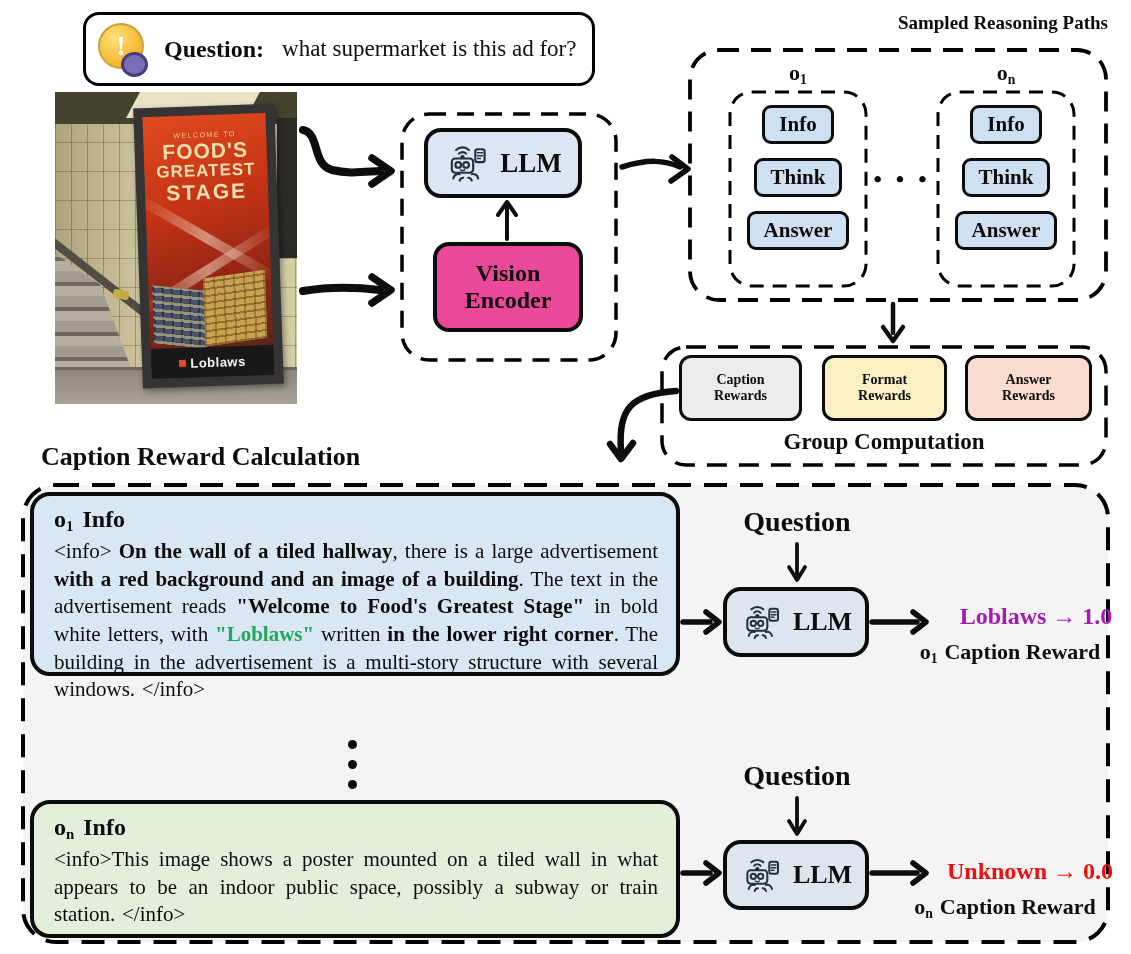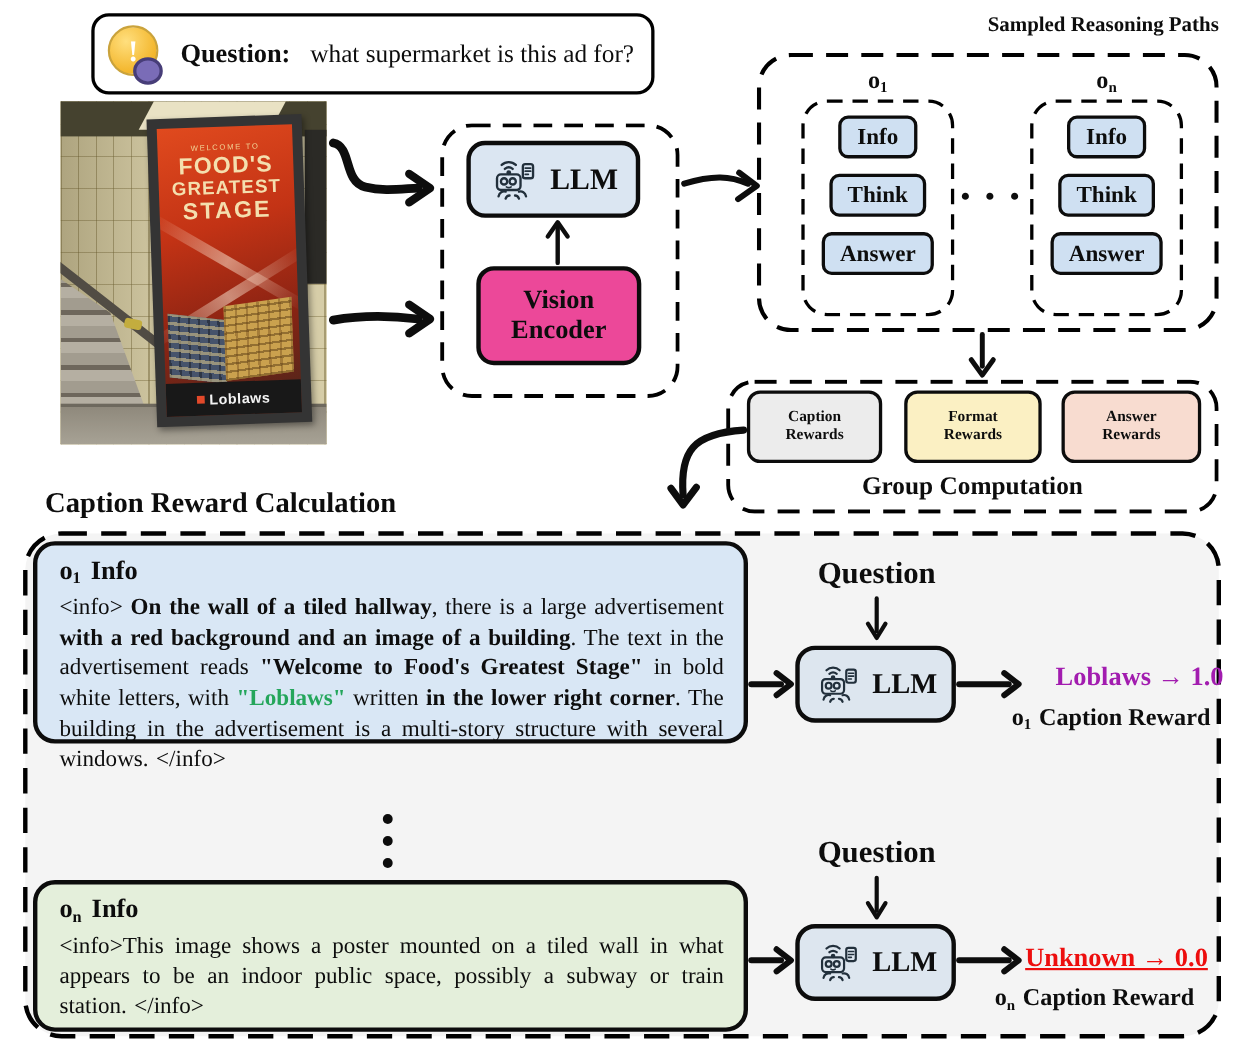--- a/index.html
+++ b/index.html
@@ -263,22 +263,22 @@
           <circle cx="20" cy="32" r="4"></circle>
             <circle cx="31" cy="32" r="4"></circle>
           <path d="M23 39 q 3 2 6 0" stroke-width="2.2"></path>
           <rect x="44" y="10" width="13" height="18" rx="3"></rect>
           <path d="M47 15 h7 M47 19 h7 M47 23 h4" stroke-width="2.2"></path>
           <path d="M13 51 c 1 -5 5 -7 9 -6 M39 45 c 4 -1 8 1 9 6 M22 54 c 1 -3 3 -4 5 -4 M34 50 c 2 0 4 1 5 4"></path>
         </g>
       </svg>
       <span class="llmtxt">LLM</span>
     </div>
-    <div class="abs resulttxt" style="left: 235px; top: 104px; width: 180px; color: rgb(237, 14, 14); text-decoration: underline;">Unknown → 0.0</div>
-    <div class="abs rewardcap" style="left:200px;top:140px;width:210px;">
+    <div class="abs resulttxt" style="left: 250px; top: 104px; width: 180px; color: rgb(237, 14, 14);">Unknown → 0.0</div>
+    <div class="abs rewardcap" style="left:210px;top:140px;width:210px;">
       <span>o</span><sub class="sc">n</sub><span style="margin-left:7px;">Caption Reward</span>
     </div>
   </div>
 
   <svg class="overlay" viewBox="0 0 1131 954">
     <g fill="none" stroke="#0d0d0d" stroke-linecap="round" stroke-linejoin="round">
 
       <path d="M303 130 C 320 133 312 165 332 170 C 348 174 362 172 380 171" stroke-width="8"></path>
       <path d="M372 158 L 391 171 L 372 184" stroke-width="7.5"></path>
 

